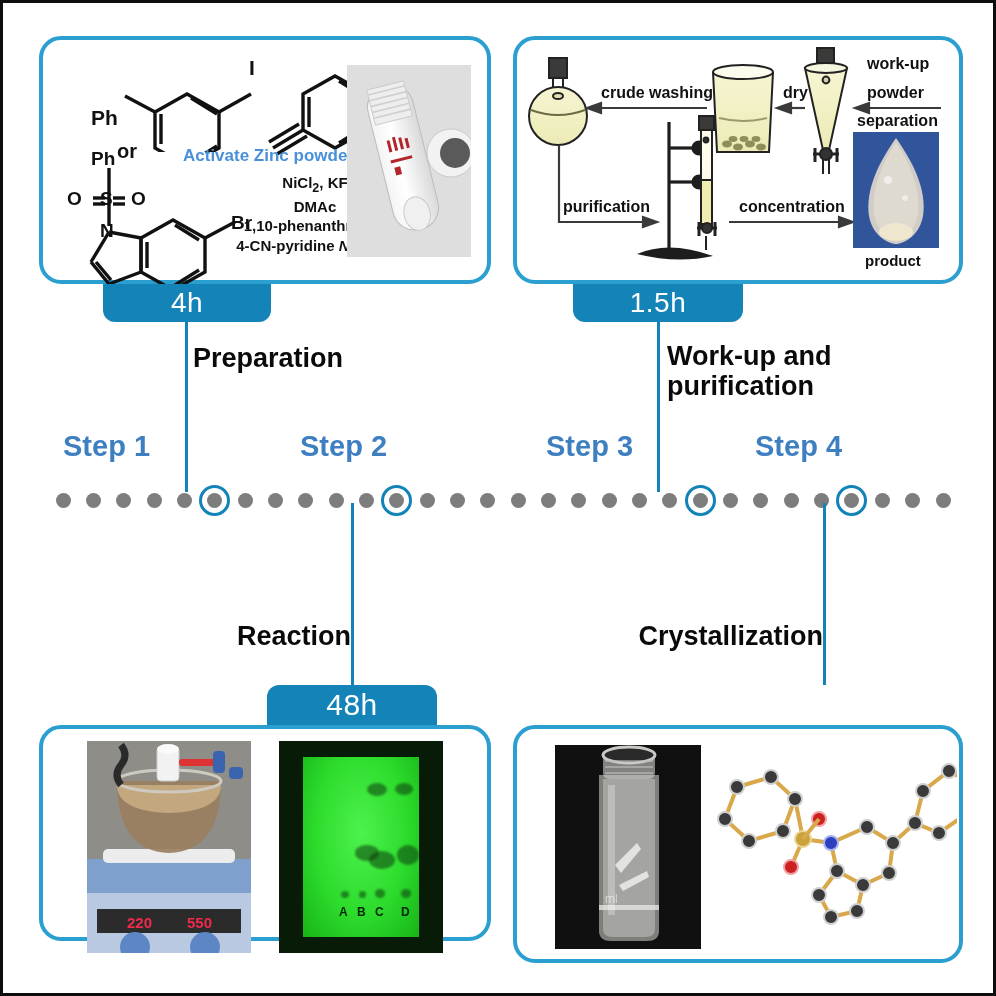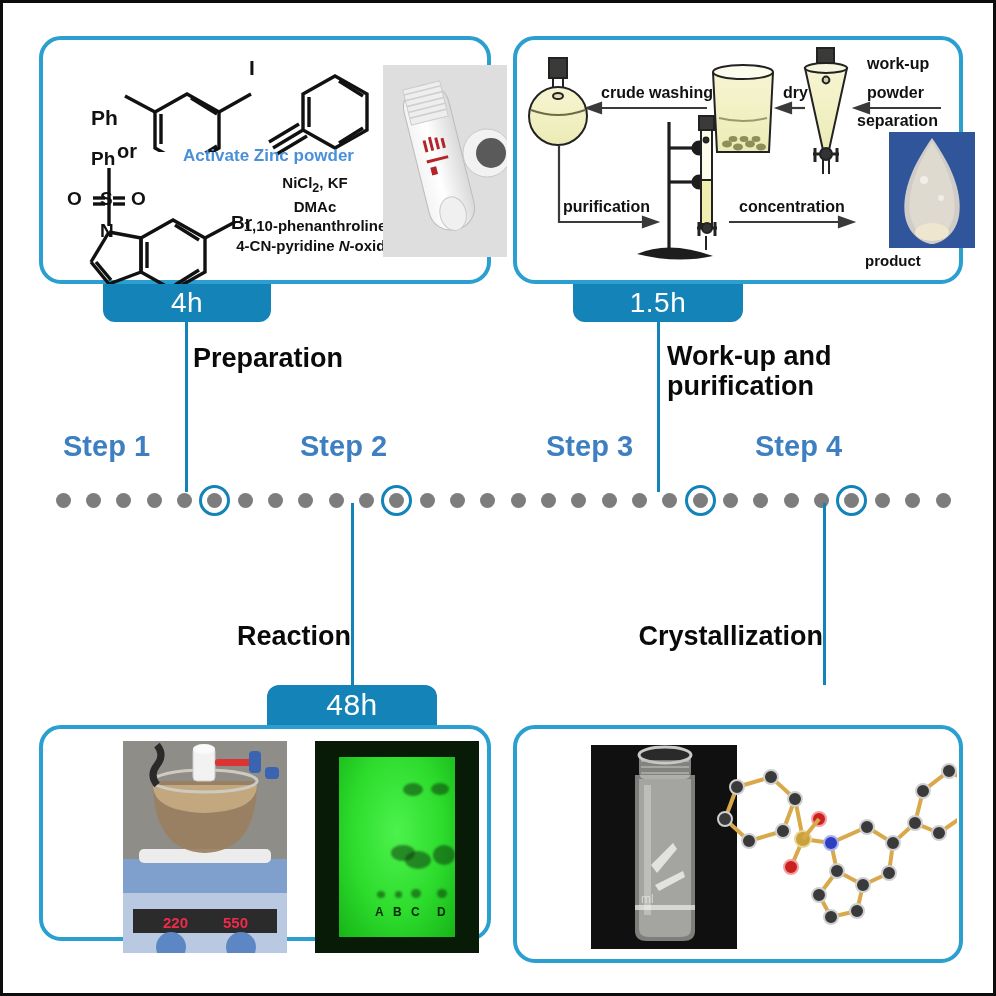--- a/index.html
+++ b/index.html
@@ -30,21 +30,21 @@
   .node{position:absolute;top:-2px;width:31px;height:31px;border-radius:50%;
         border:3.5px solid #1383b8;box-sizing:border-box;background:transparent;}
 
   
   .chemwrap{position:absolute;inset:0;}
   .chemtxt{position:absolute;font-weight:bold;color:#111;white-space:nowrap;}
   .blue{color:#4a90d9;}
   .reagents{position:absolute;text-align:center;font-weight:bold;color:#111;
             font-size:15px;line-height:1.32;white-space:nowrap;}
 
-  .photo{position:absolute;overflow:hidden;margin-left:36px;}
+  .photo{position:absolute;overflow:hidden;}
 
   
   .vial-ph{background:#dcdcdc;}
 
   
   .rxn-ph{background:linear-gradient(#8e8d88 0%,#8e8d88 26%,#b8a183 26%,#b8a183 52%,#6d6a66 52%,#6d6a66 60%,#6f93c4 60%,#6f93c4 100%);}
 
   
   .tlc-ph{background:#071b07;}
   .tlcplate{position:absolute;background:radial-gradient(ellipse at 50% 42%,#4df24d 0%,#2ddc2d 55%,#17b417 100%);}

